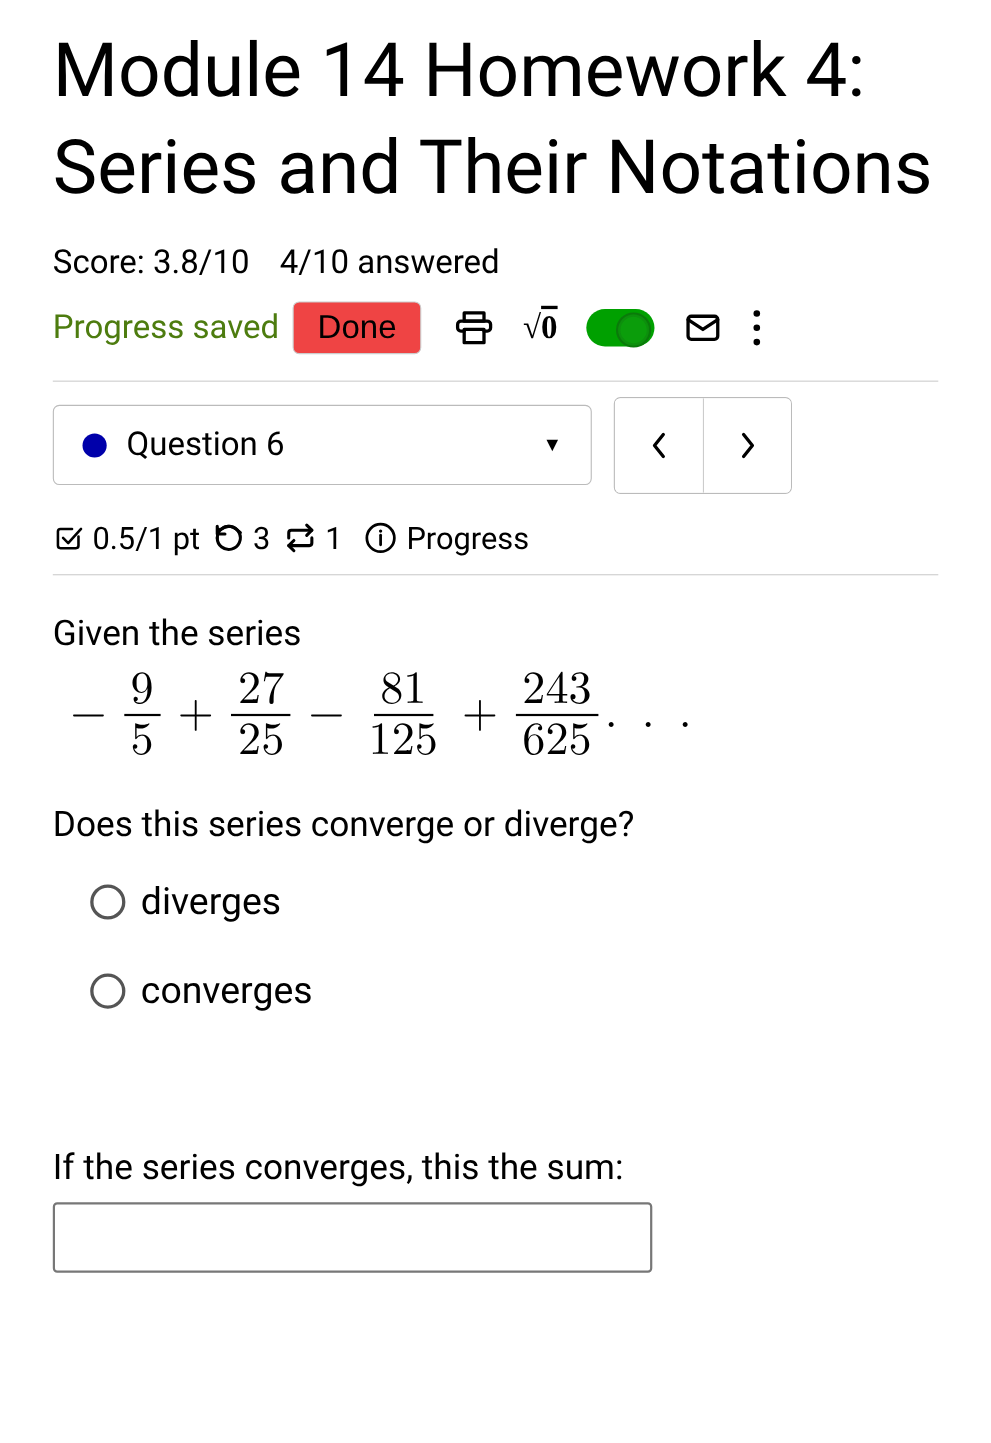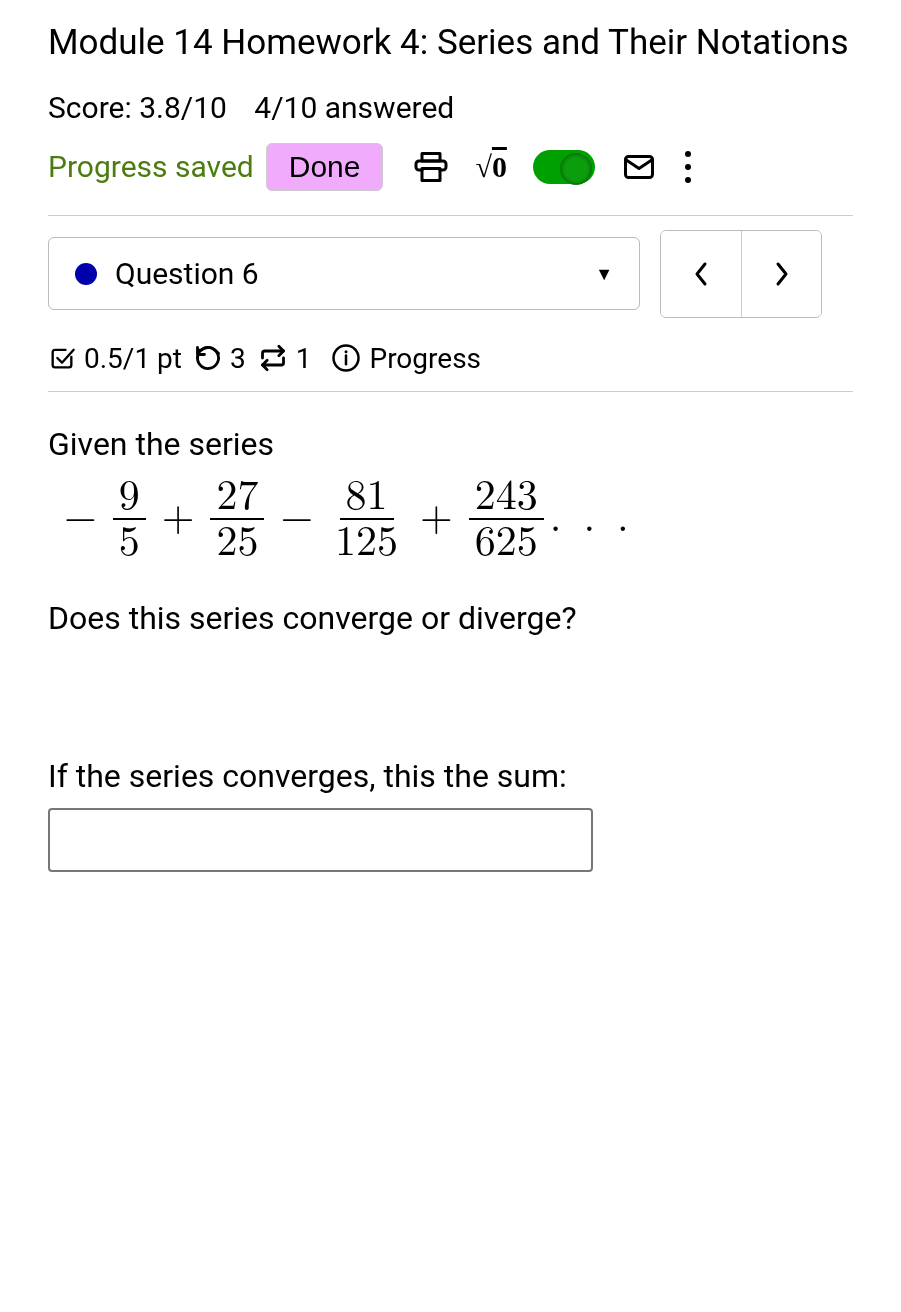--- a/index.html
+++ b/index.html
@@ -4,41 +4,41 @@
 <style>
   * { box-sizing: border-box; margin: 0; padding: 0; }
   body {
     font-family: -apple-system, BlinkMacSystemFont, "Segoe UI", Roboto, Helvetica, Arial, sans-serif;
     background: #fff;
     color: #000;
     width: 901px;
     padding: 20px 48px 40px 48px;
   }
   .title {
-    font-size: 35px;
+    font-size: 68px;
     font-weight: 400;
     line-height: 1.3;
     margin-bottom: 24px;
   }
   .score-row {
     font-size: 30px;
     margin-bottom: 18px;
   }
   .score-label { color: #000; }
   .answered { color: #000000; margin-left: 20px; }
   .progress-row {
     display: flex;
     align-items: center;
     gap: 12px;
     margin-bottom: 24px;
     font-size: 30px;
   }
   .progress-saved { color: #4d7c0f; }
   .done-btn {
-    background: #f0abfc;
+    background: #ef4444;
     border: 1px solid #ccc;
     border-radius: 6px;
     padding: 6px 22px;
     font-size: 30px;
     cursor: pointer;
   }
   .icon-group { display: flex; align-items: center; gap: 26px; margin-left: 18px; }
   .icon { display:inline-flex; align-items:center; justify-content:center; }
   .toggle {
     width: 62px; height: 34px;
@@ -64,21 +64,21 @@
     display:inline-flex; align-items:center;
   }
   .sqrt-label .radicand { text-decoration: overline; }
   hr.section { border:none; border-top:1px solid #ccc; margin: 8px 0 14px 0; }
 
   .qnav-row { display:flex; align-items:center; gap:20px; margin-bottom:24px; }
   .q-dropdown {
     border:1px solid #bbb; border-radius:6px;
     padding: 18px 26px;
     display:flex; align-items:center; gap:18px;
-    font-size:30px; width:592px;
+    font-size:30px; width:490px;
     justify-content:space-between;
     cursor:pointer;
   }
   .q-dropdown-left { display:flex; align-items:center; gap:18px; }
   .dot { width:22px; height:22px; border-radius:50%; background:#0000aa; display:inline-block; }
   .caret-down { font-size:18px; }
   .nav-pair { display:flex; border:1px solid #bbb; border-radius:6px; overflow:hidden; }
   .nav-btn { width:80px; height:86px; display:flex; align-items:center; justify-content:center; font-size:28px; background:#fff; cursor:pointer; }
   .nav-btn + .nav-btn { border-left:1px solid #ccc; }
 
@@ -248,16 +248,26 @@
     <span class="op">+</span>
     <span class="frac">
       <span class="num">243</span>
       <span class="den">625</span>
     </span>
     <span class="dots">. . .</span>
   </div>
 
   <div class="prompt2">Does this series converge or diverge?</div>
 
+  <div class="options">
+    <label class="opt">
+      <span class="radio"></span>
+      <span>diverges</span>
+    </label>
+    <label class="opt">
+      <span class="radio"></span>
+      <span>converges</span>
+    </label>
+  </div>
 
   <div class="prompt3">If the series converges, this the sum:</div>
   <input class="answer-input" type="text" value="" style="">
 </div>
 
 </body></html>

